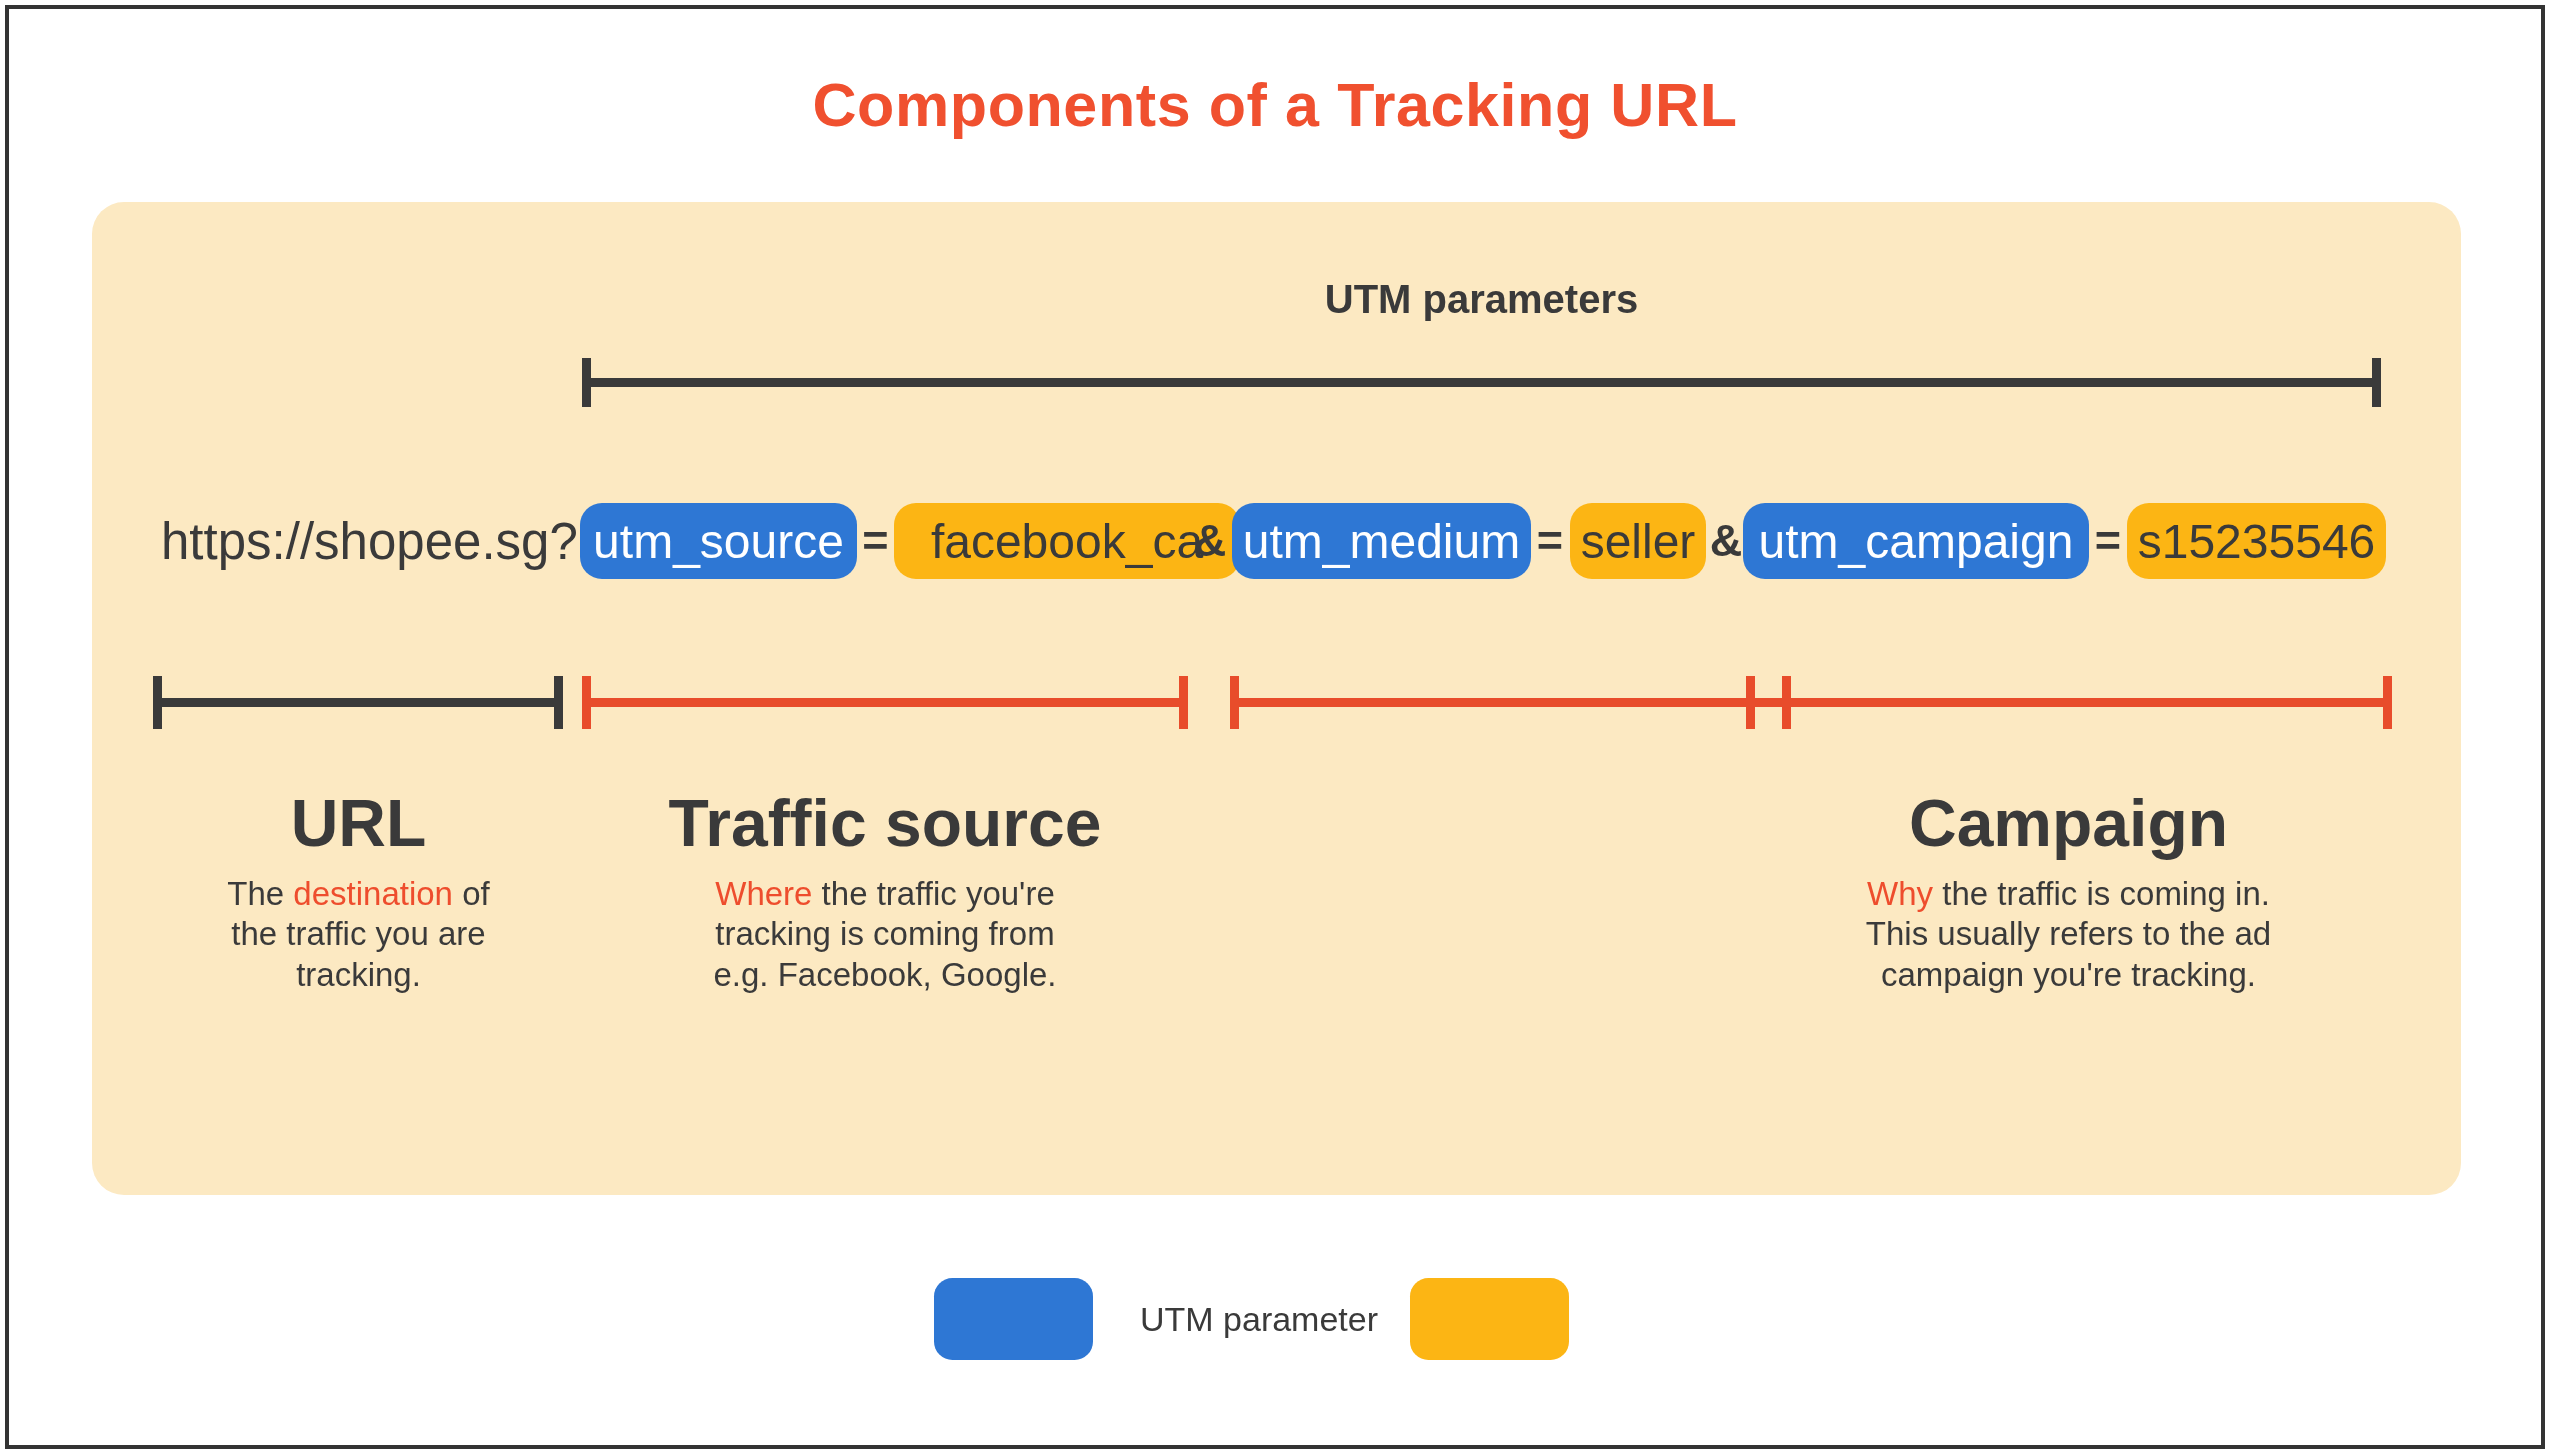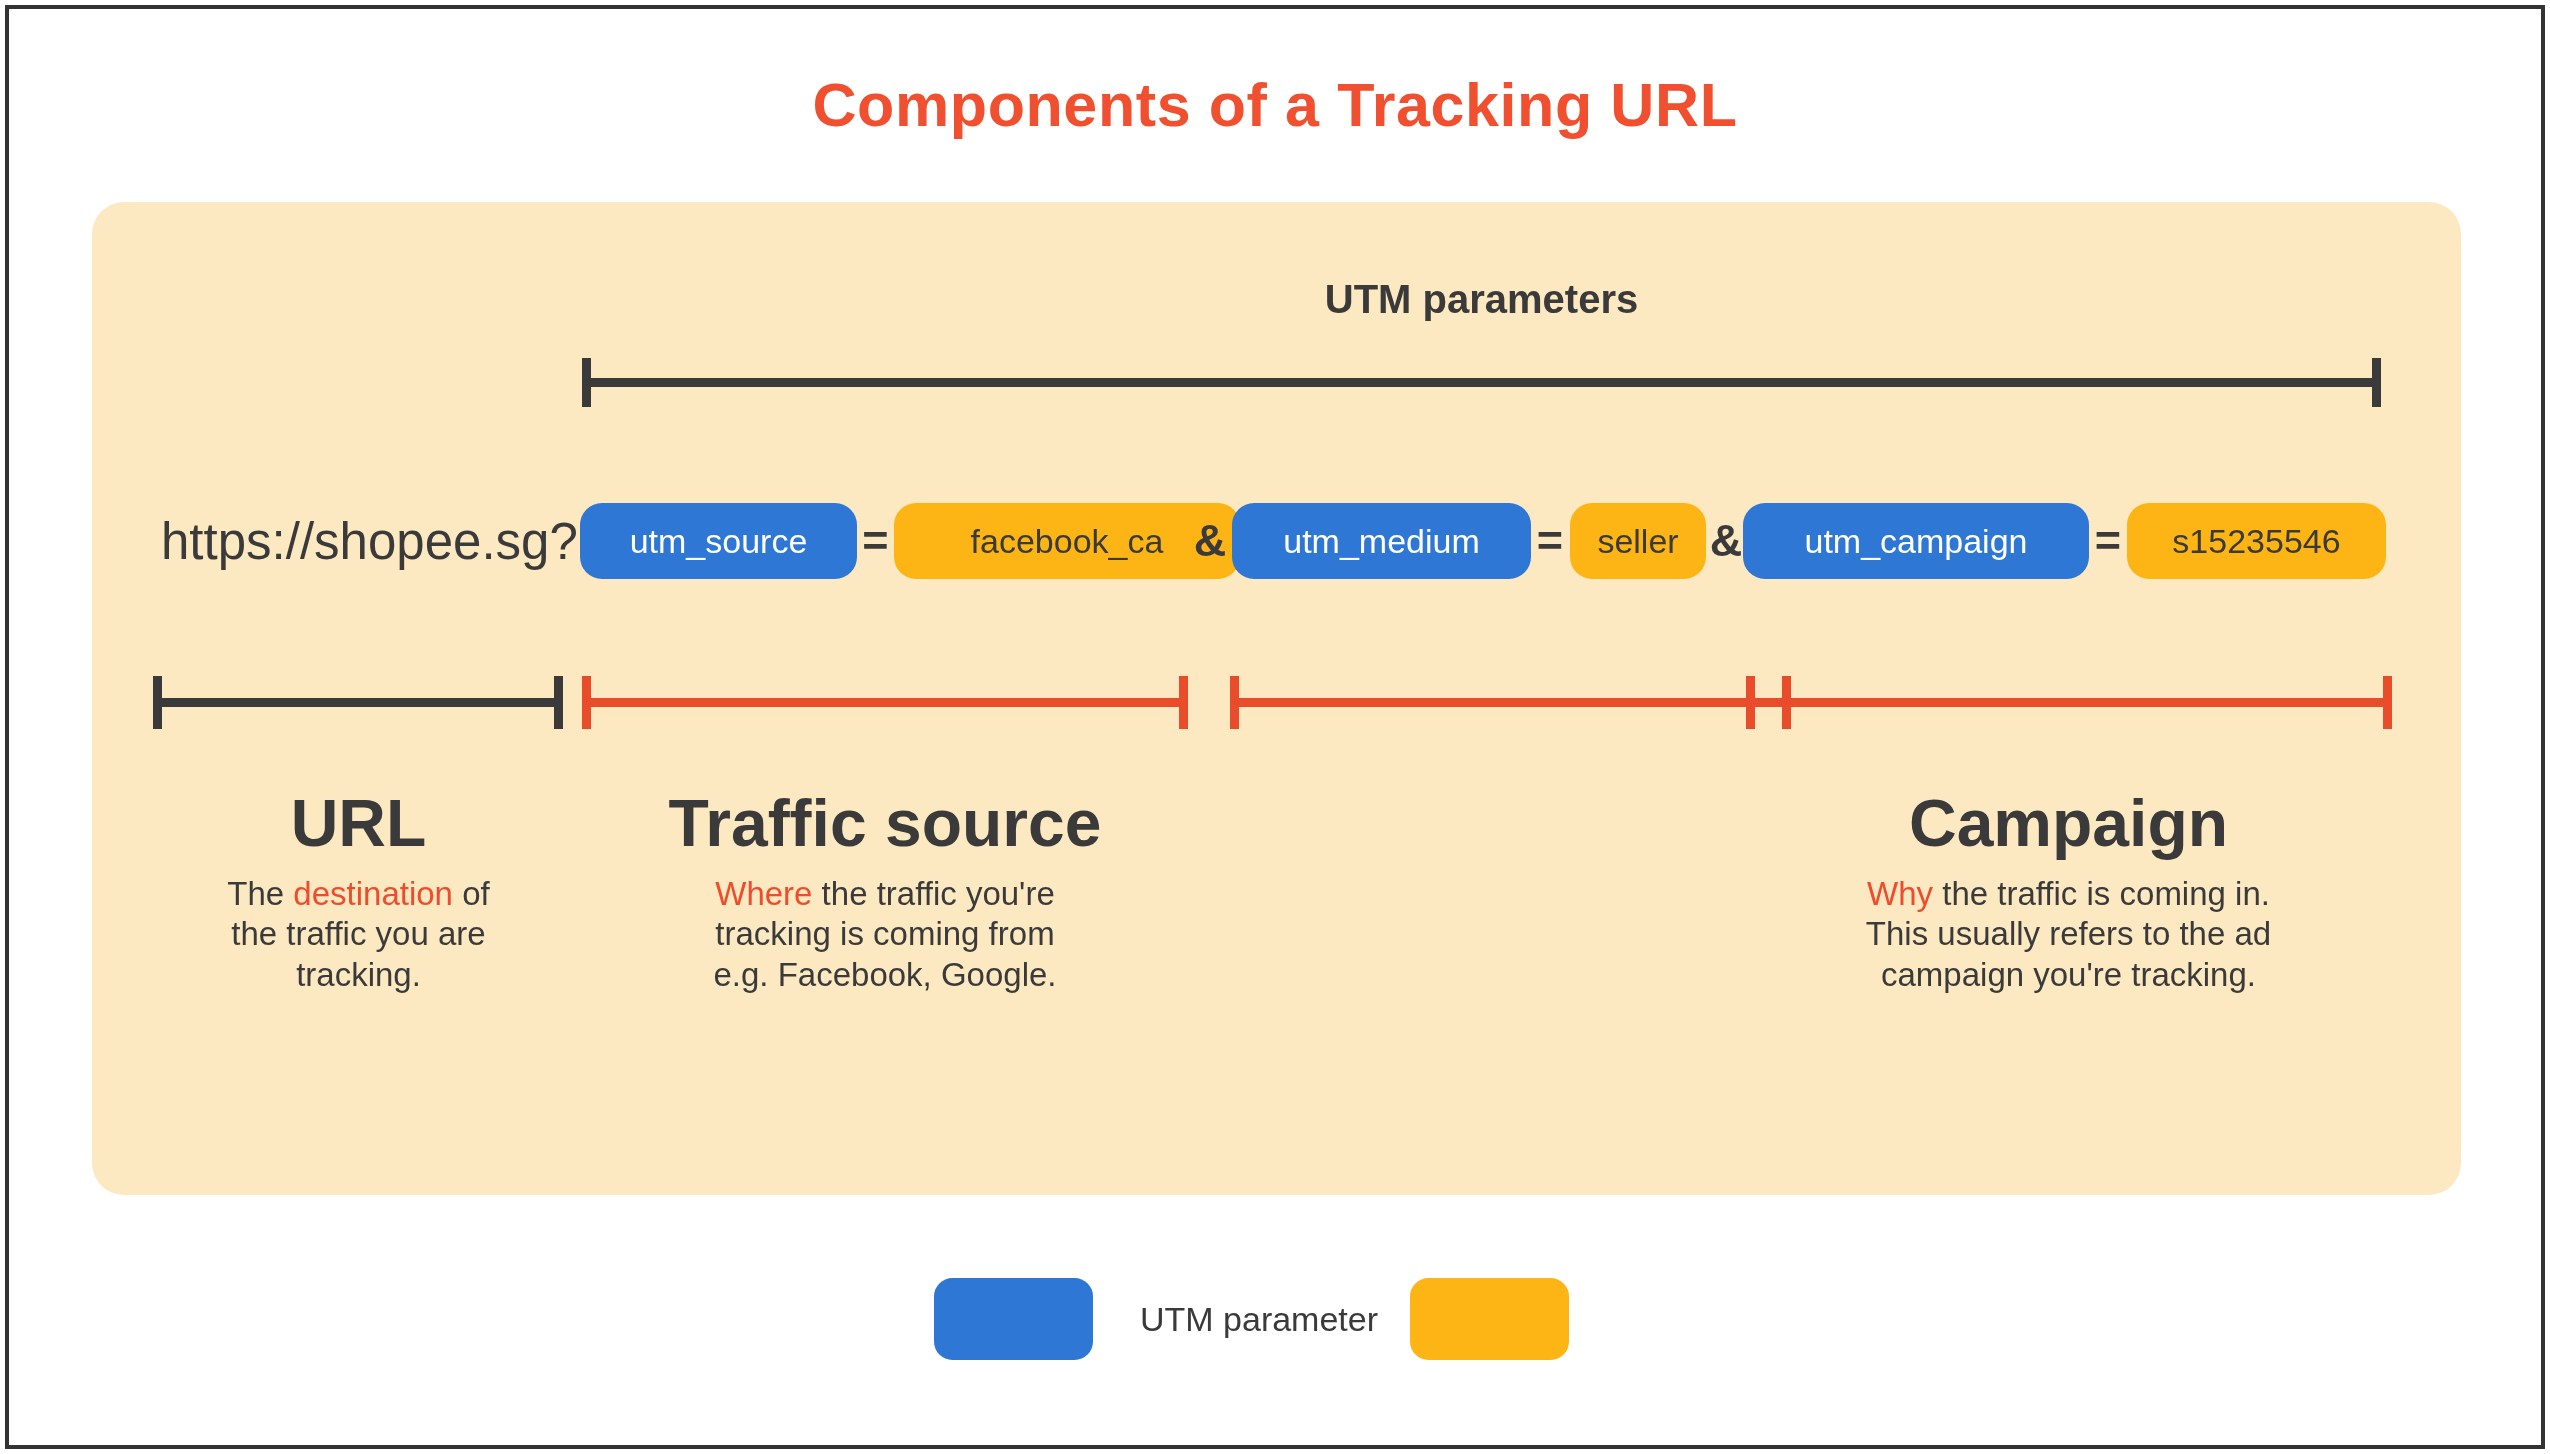--- a/index.html
+++ b/index.html
@@ -43,21 +43,21 @@
 
   .url-prefix {
     position: absolute; left: 69px; top: 301px; height: 76px;
     display: flex; align-items: center;
     font-size: 51px; color: #3A3A3A; white-space: nowrap;
   }
   .box {
     position: absolute; top: 301px; height: 76px;
     border-radius: 22px;
     display: flex; align-items: center; justify-content: center;
-    font-size: 34px; white-space: nowrap;
+    font-size: 48px; white-space: nowrap;
   }
   .box-key { color: #FFFFFF; }
   .box-val { color: #3A3A3A; }
   .sep {
     position: absolute; top: 301px; height: 76px;
     display: flex; align-items: center; justify-content: center;
     font-size: 45px; font-weight: 600; color: #3A3A3A;
   }
   .col { position: absolute; top: 584px; text-align: center; color: #3A3A3A; }
   .col-heading { font-size: 66px; font-weight: 700; line-height: 1.15; margin-bottom: 12.2px; }

